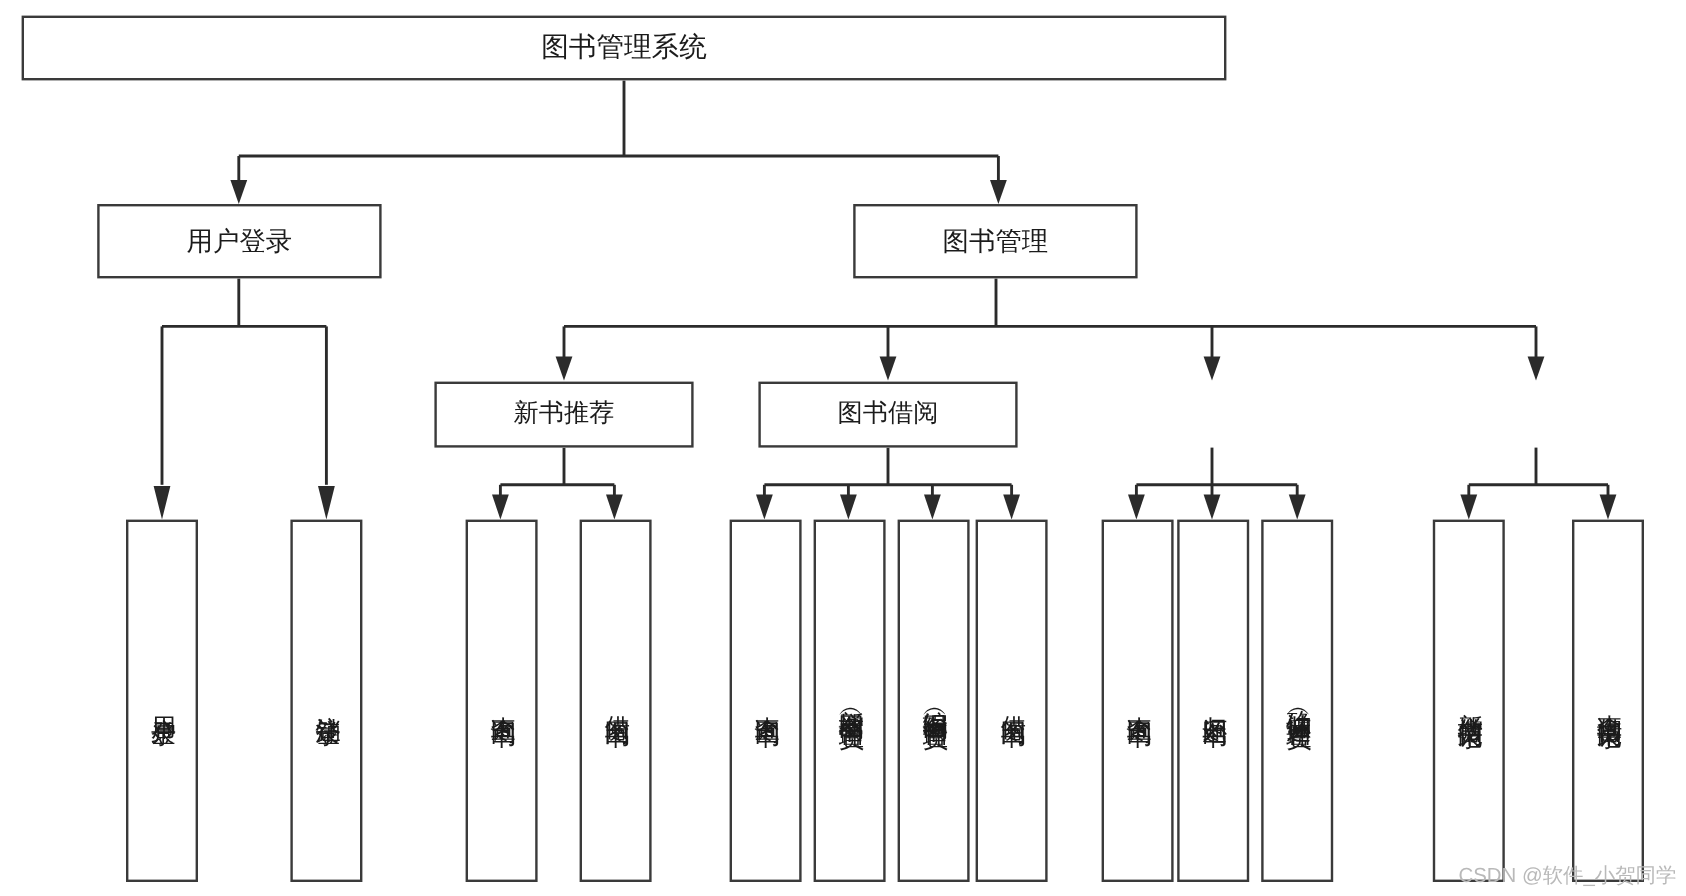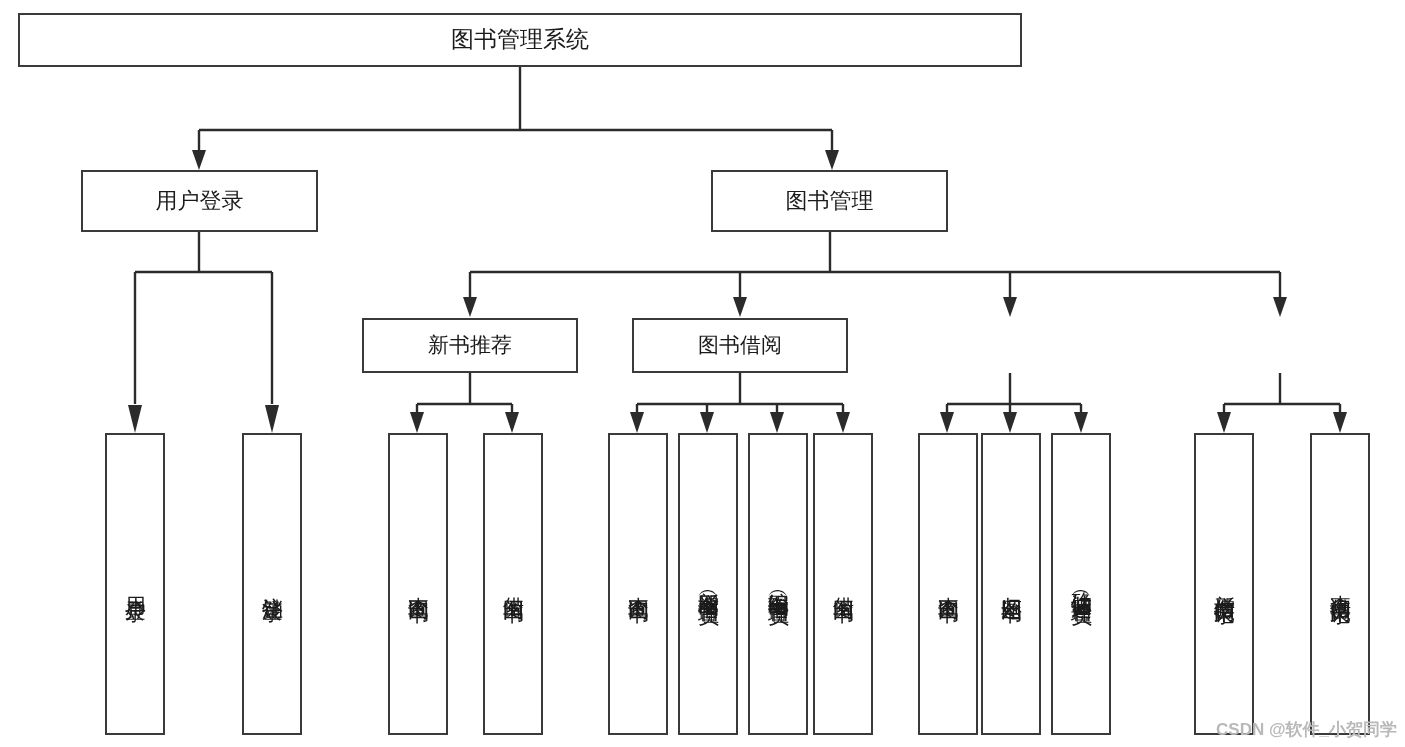--- a/index.html
+++ b/index.html
@@ -59,21 +59,20 @@
     fill: #2b2b2b;
   }
   .watermark {
     position: absolute;
     right: 8px;
     bottom: 6px;
     font-size: 17px;
     color: #b9b9b9;
     white-space: nowrap;
     font-family: "Liberation Sans", "DejaVu Sans", sans-serif;
-    font-weight: bold;
   }
 </style>
 </head>
 <body>
 
 <div id="canvas">
 
   <svg id="wires" viewBox="0 0 1405 747">
 
     <path class="wire" d="M520,67 L520,130"></path>

